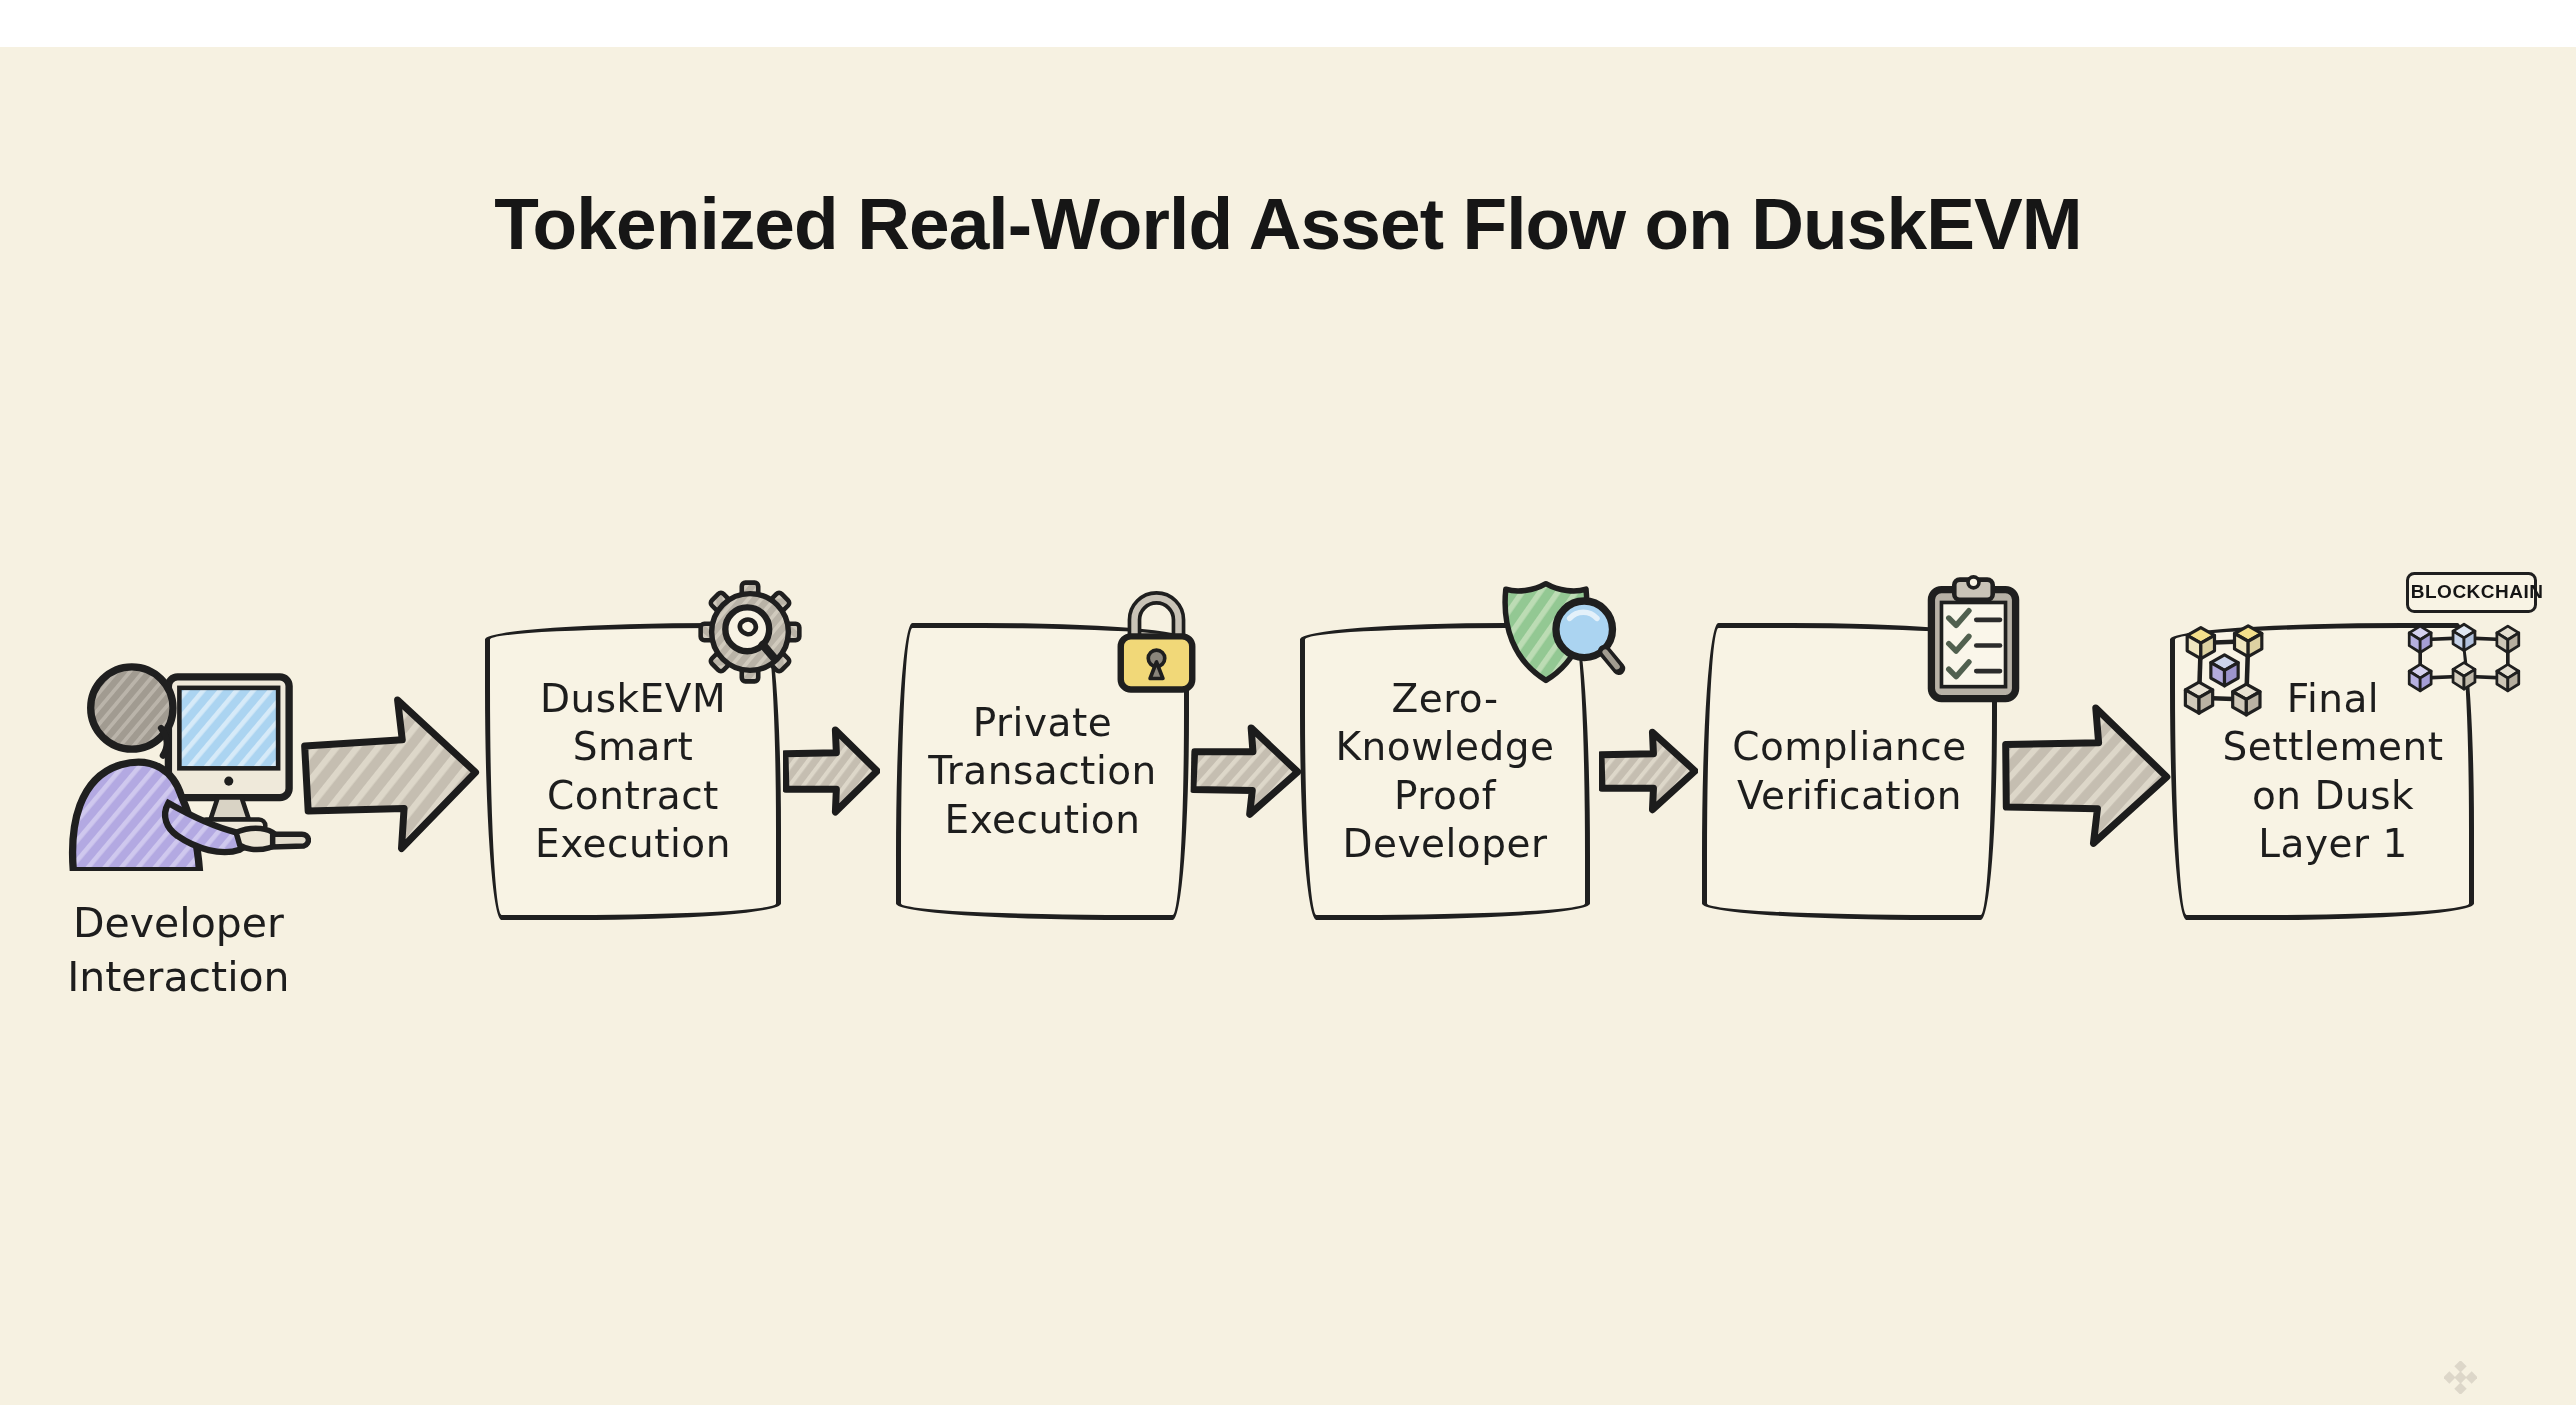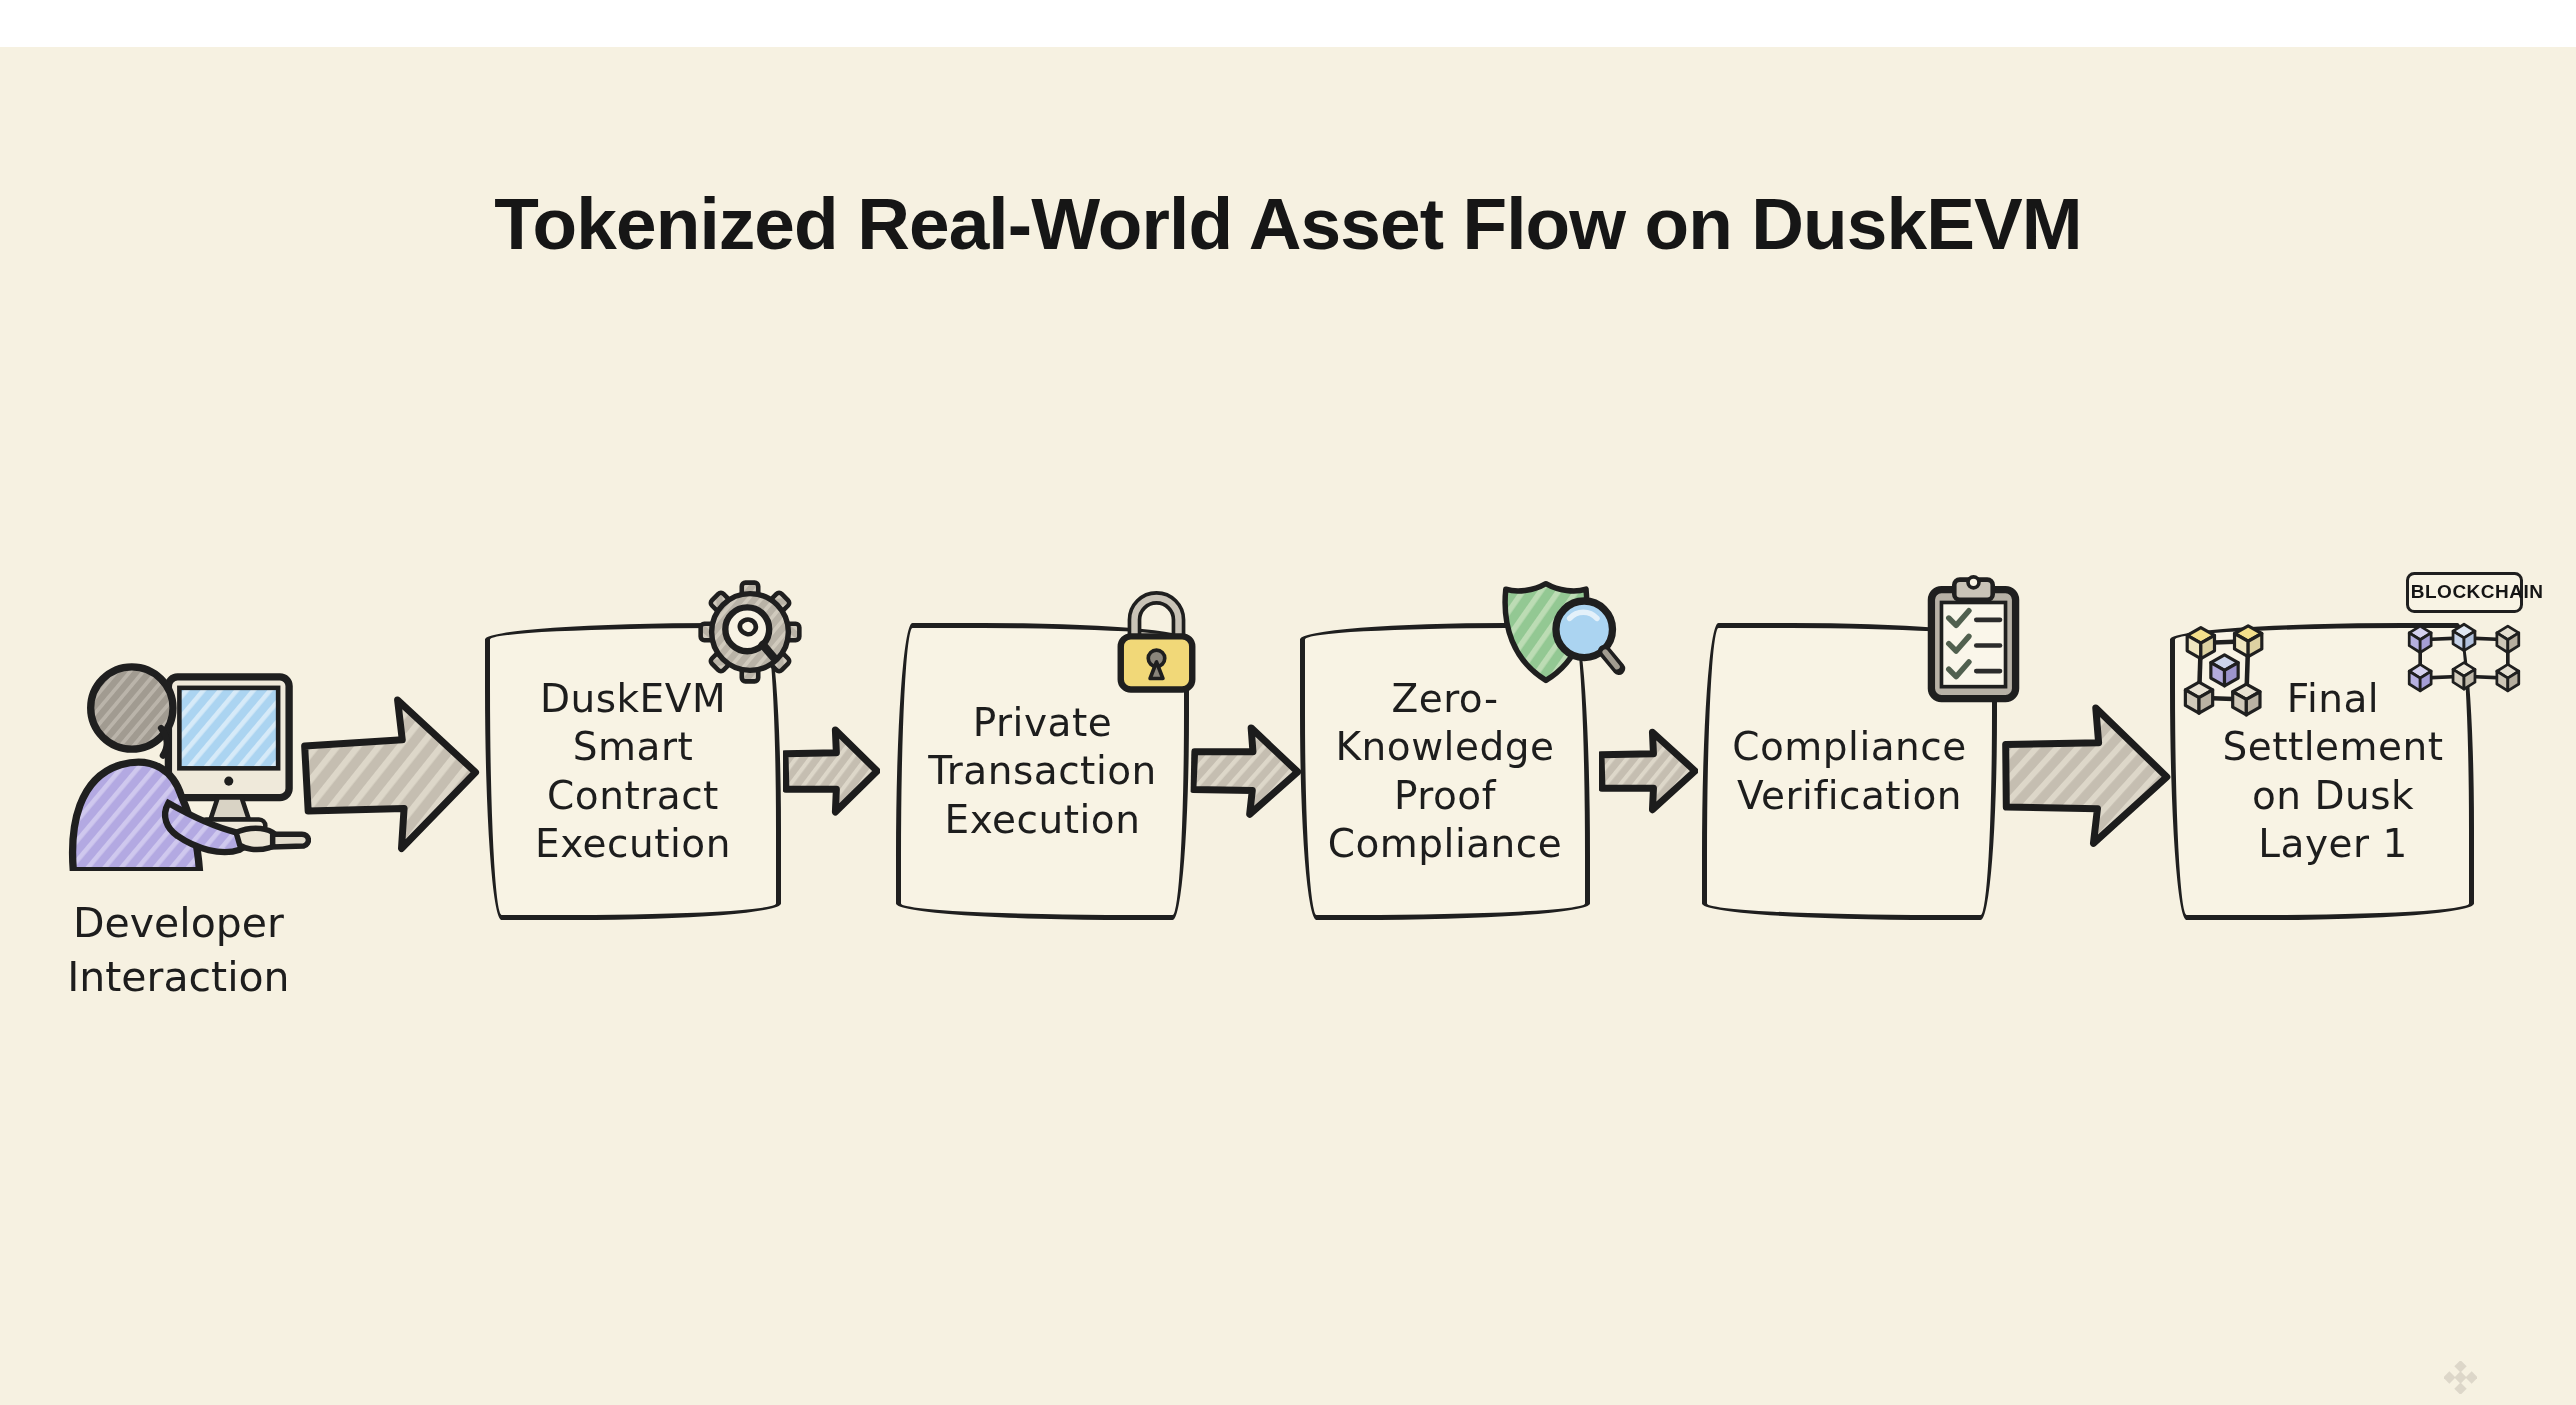--- a/index.html
+++ b/index.html
@@ -13,21 +13,21 @@
         border:5.5px solid #1f1f1f;background:#f8f3e4;
         display:flex;align-items:center;justify-content:center;}
   .sk-a{border-radius:233px 16.5px 206px 16.5px / 16.5px 206px 16.5px 233px;}
   .sk-b{border-radius:16.5px 206px 16.5px 233px / 233px 16.5px 206px 16.5px;}
   .sk-c{border-radius:206px 16.5px 233px 16.5px / 16.5px 233px 16.5px 206px;}
   .step-label{white-space:pre-line;text-align:center;font-size:39px;line-height:1.24;
               letter-spacing:0.5px;color:#1d1d1d;}
   .actor-label{position:absolute;left:27.4px;top:849px;width:302px;text-align:center;
                white-space:pre-line;font-size:41px;line-height:1.32;color:#1d1d1d;}
   .abs{position:absolute;}
-  .badge{position:absolute;left:2406px;top:525px;width:117px;box-sizing:border-box;
+  .badge{position:absolute;left:2406px;top:525px;width:131px;box-sizing:border-box;
          border:3.7px solid #1f1f1f;border-radius:8.2px;background:#f8f3e4;
          text-align:center;padding:6.4px 1.8px;}
   .badge span{font-family:"Liberation Sans",sans-serif;font-weight:bold;font-size:19px;
               letter-spacing:0.5px;color:#151515;}
   .watermark{position:absolute;right:20px;bottom:12.8px;display:flex;align-items:center;gap:9.1px;
              color:#d8d2c3;font-size:31px;flex-direction:column;}
 </style>
 </head>
 <body>
 
@@ -129,21 +129,21 @@
   </div>
   <div class="step sk-b" style="left:896px;width:293px;">
     <div class="step-label">Private
 Transaction
 Execution</div>
   </div>
   <div class="step sk-c" style="left:1300px;width:290px;">
     <div class="step-label">Zero-
 Knowledge
 Proof
-Compliance</div>
+Developer</div>
   </div>
   <div class="step sk-b" style="left:1702px;width:295px;">
     <div class="step-label">Compliance
 Verification</div>
   </div>
   <div class="step sk-a" style="left:2170px;width:304px;">
     <div class="step-label" style="padding-left:22px;">Final
 Settlement
 on Dusk
 Layer 1</div>

